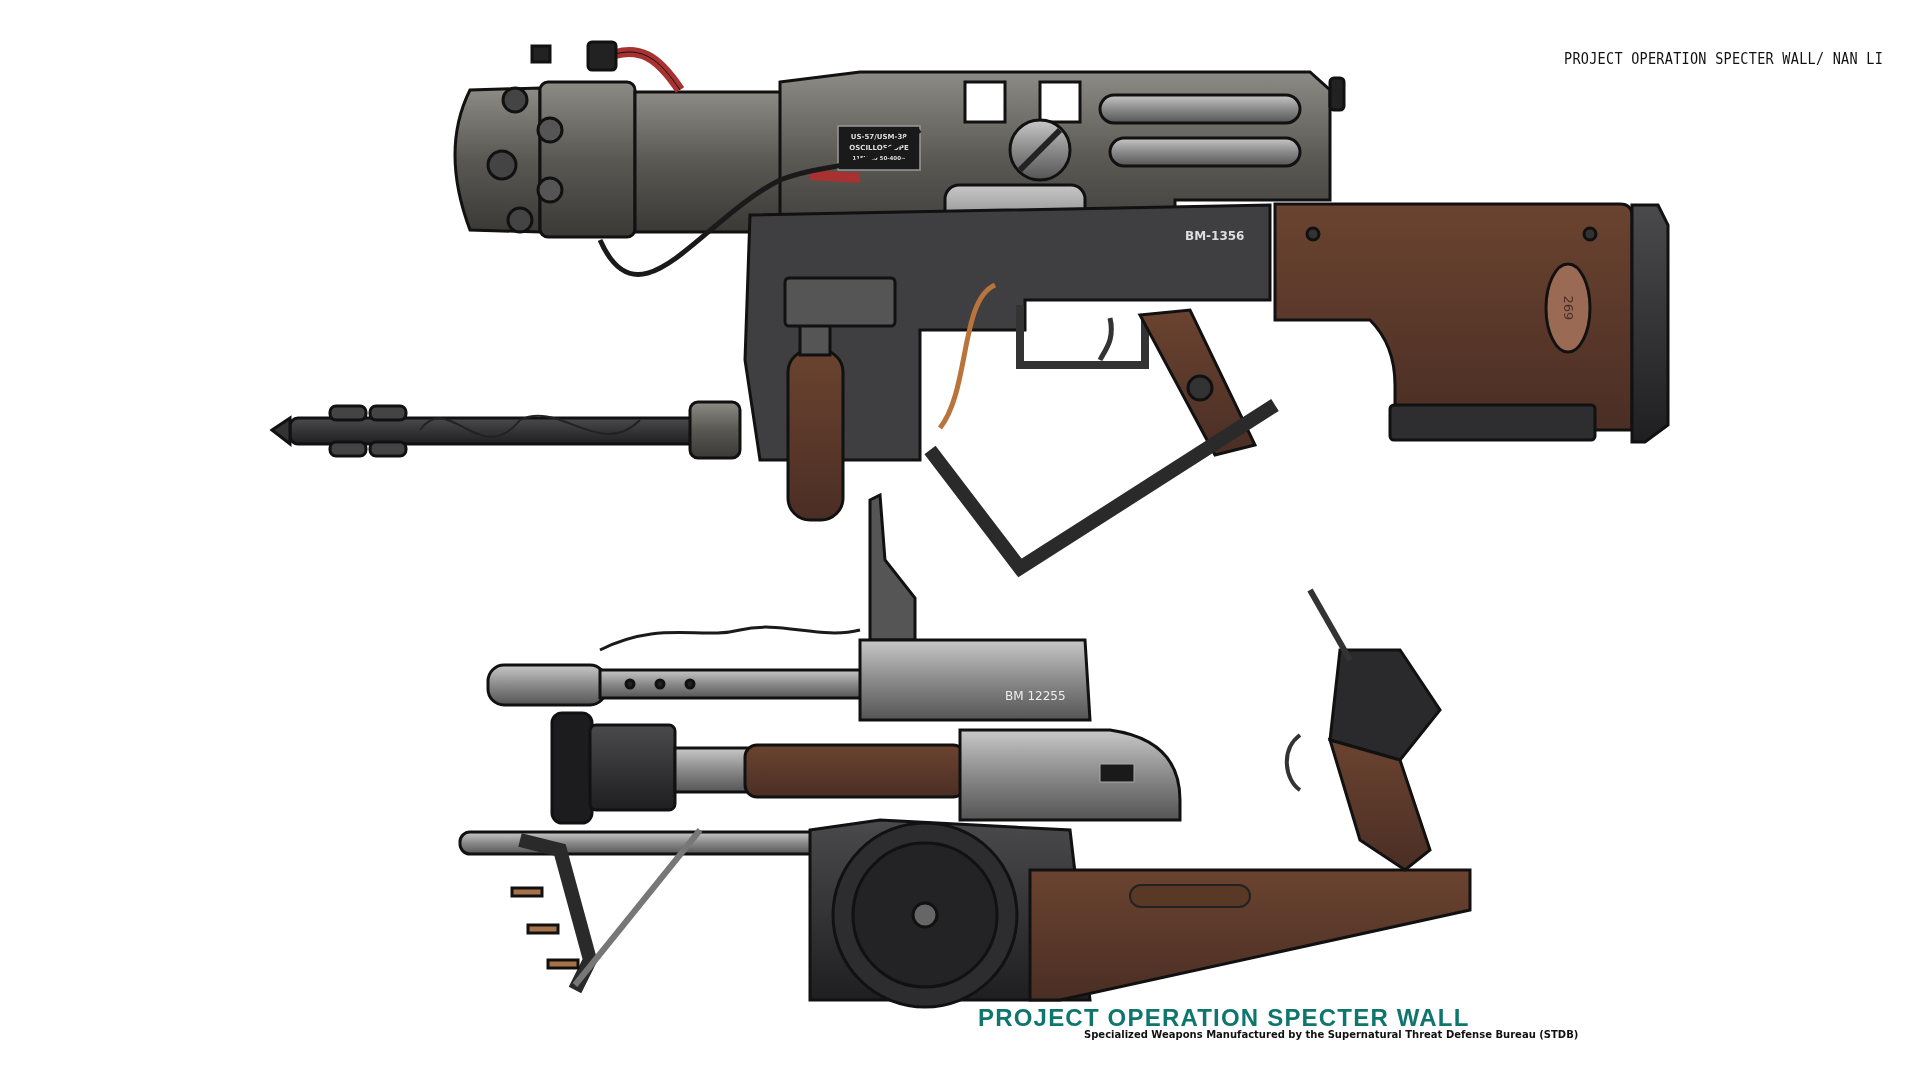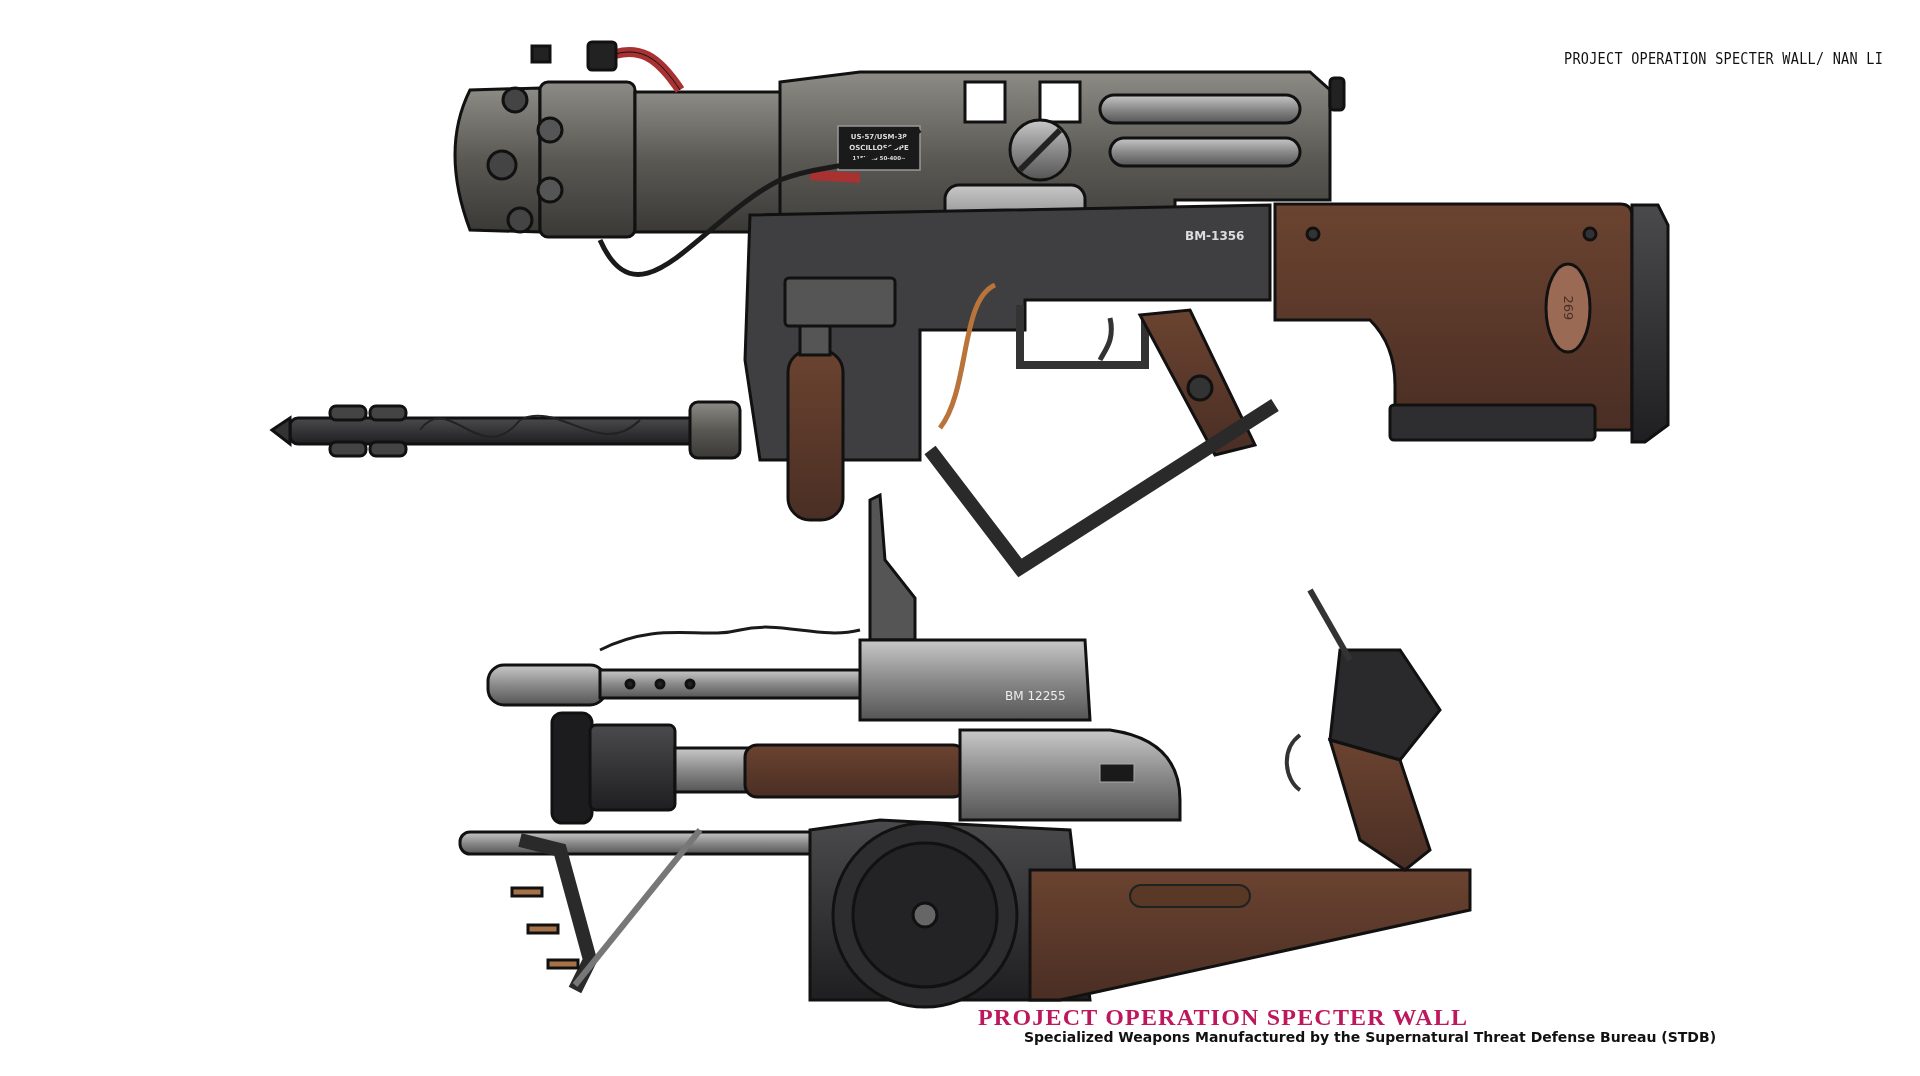--- a/index.html
+++ b/index.html
@@ -1,19 +1,19 @@
 <!DOCTYPE html>
 <html><head>
 <meta charset="utf-8">
 <style>
   html, body { margin:0; padding:0; background:#ffffff; }
   body { width:1920px; height:1076px; position:relative; overflow:hidden; font-family:"DejaVu Sans", sans-serif; }
   .credit { position:absolute; top:50px; left:1564px; font-family:"DejaVu Sans Mono", monospace; font-size:15px; letter-spacing:0.3px; color:#111; transform:scaleX(0.9); transform-origin:left top; }
-  .title { position:absolute; top:1004px; left:978px; font-family:Liberation Serif, serif; font-weight:bold; font-size:24px; letter-spacing:1.2px; color:#be185d; white-space:nowrap; }
-  .subtitle { position:absolute; top:1029px; left:1024px; font-family:"DejaVu Sans", sans-serif; font-weight:bold; font-size:14px; color:#111; white-space:nowrap; }
+  .title { position:absolute; top:1004px; left:978px; font-family:Liberation Sans, sans-serif; font-weight:bold; font-size:24px; letter-spacing:1.2px; color:#0f766e; white-space:nowrap; }
+  .subtitle { position:absolute; top:1029px; left:1084px; font-family:"DejaVu Sans", sans-serif; font-weight:bold; font-size:10px; color:#111; white-space:nowrap; }
   svg.art { position:absolute; left:0; top:0; }
   .plate-text { font-family:"DejaVu Sans", sans-serif; font-weight:bold; fill:#ddd; }
 </style>
 </head>
 <body>
 
 <div class="credit">PROJECT OPERATION SPECTER WALL/ NAN LI</div>
 
 <svg class="art" width="1920" height="1076" viewBox="0 0 1920 1076">
   <defs>

